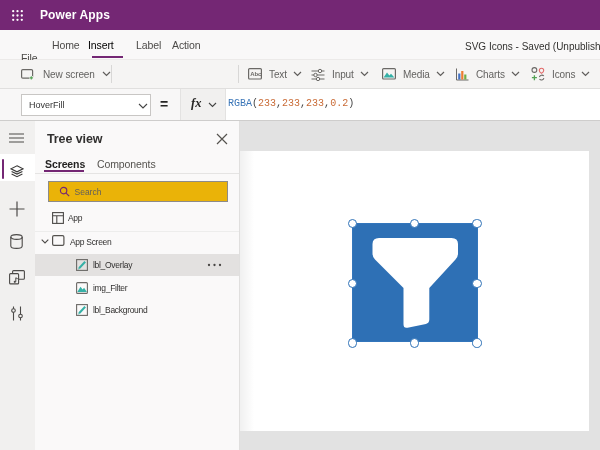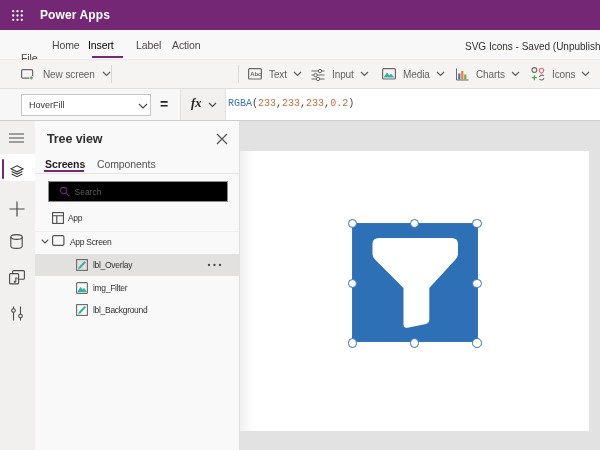--- a/index.html
+++ b/index.html
@@ -39,21 +39,21 @@
 
   
   #panel { left:35px; top:121px; width:205px; height:329px; background:#faf9f9; border-right:1px solid #e0dfde; }
   #ptitle { position:absolute; left:12px; top:11px; font-size:12.5px; font-weight:700; color:#323130; letter-spacing:-0.1px; }
   #pclose { position:absolute; left:181px; top:12px; width:12px; height:12px; }
   .tab { position:absolute; top:37px; font-size:10.5px; letter-spacing:-0.1px; }
   #tab1 { left:10px; color:#242322; font-weight:700; }
   #tab2 { left:62px; color:#55534f; }
   #tabline { position:absolute; left:0; top:51.5px; width:204px; height:1px; background:#e5e4e3; }
   #tabsel { position:absolute; left:9px; top:48.5px; width:40px; height:2.5px; background:#742774; }
-  #search { position:absolute; left:12.5px; top:59.5px; width:180px; height:21px; background:#000000; border:1px solid #8d8b89;padding-left:12px; }
+  #search { position:absolute; left:12.5px; top:59.5px; width:180px; height:21px; background:#eab308; border:1px solid #8d8b89;padding-left:12px; }
   #search span { position:absolute; left:26px; top:5.5px; font-size:8.5px; color:#605e5c; }
   .trow { position:absolute; left:0; width:204px; height:22px; }
   .trow .txt { position:absolute; top:6px; font-size:8.5px; color:#323130; letter-spacing:-0.3px; }
   #rowsep { position:absolute; left:0; top:109.5px; width:204px; height:1px; background:#ededec; }
   #selrow { background:#e3e1e0; }
 
   
   #canvas { left:240px; top:121px; width:360px; height:329px; background:#e2e2e2; }
   #screen { position:absolute; left:0; top:29.5px; width:349px; height:280px; background:#fff; }
   #screen .lgrad { position:absolute; left:0; top:0; width:14px; height:280px; background:linear-gradient(90deg, rgba(0,0,0,0.06), rgba(0,0,0,0)); }

